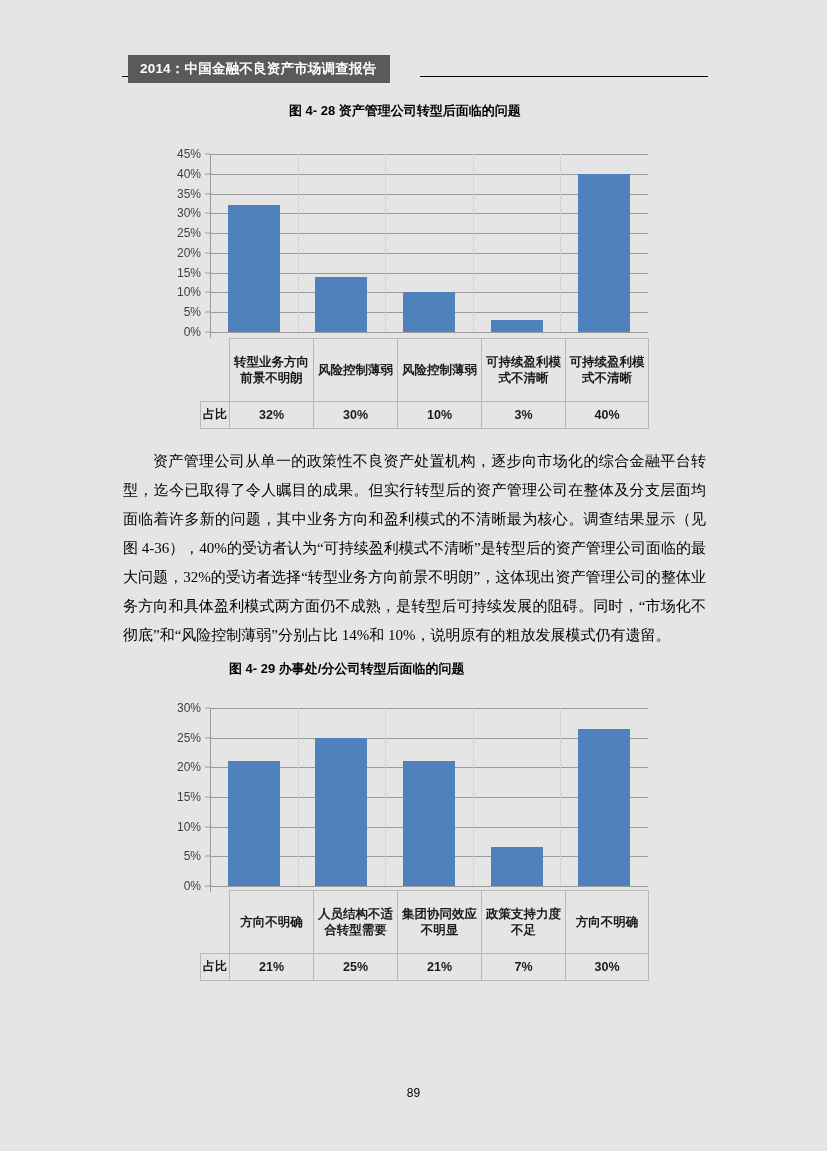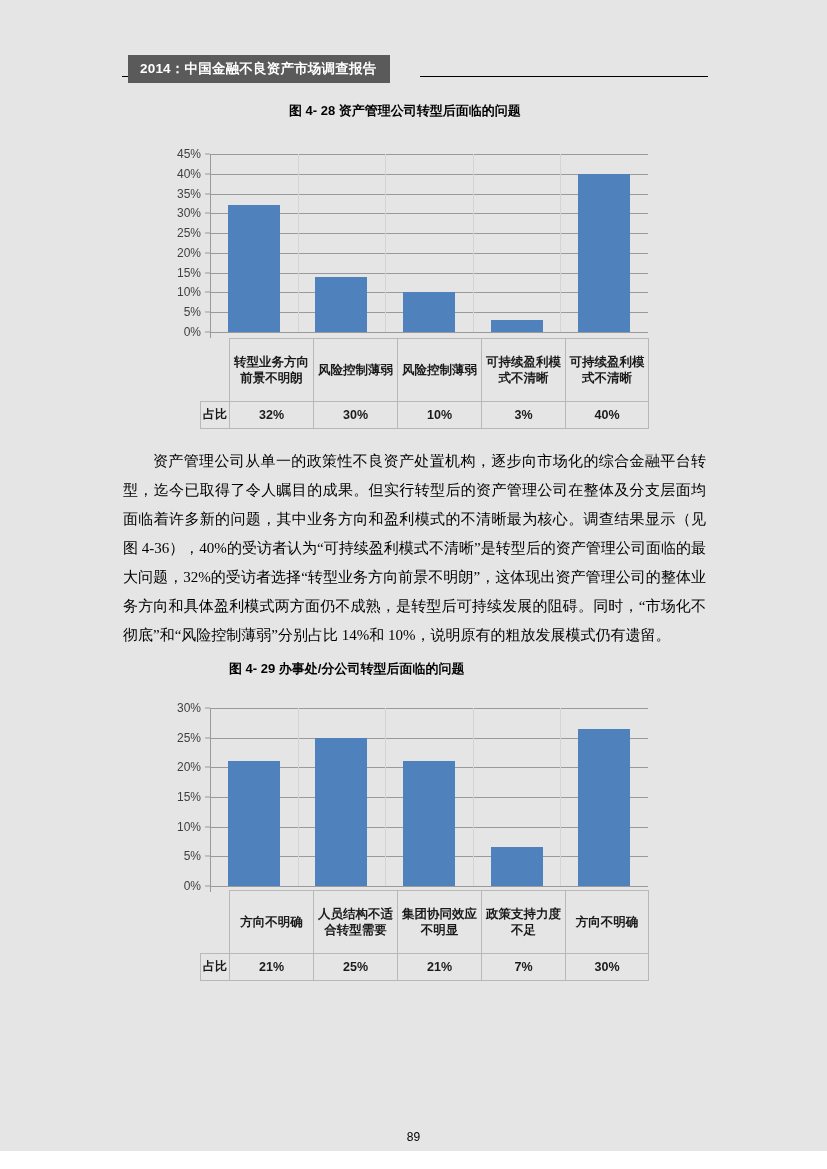--- a/index.html
+++ b/index.html
@@ -325,15 +325,15 @@
           <td>21%</td>
           <td>25%</td>
           <td>21%</td>
           <td>7%</td>
           <td>30%</td>
         </tr>
       </tbody>
   </table>
 
 
-  <div class="page-number" style="top:1086px;margin-top:44px;">89</div>
+  <div class="page-number" style="top:1086px;">89</div>
 
 </div>
 
 </body></html>

